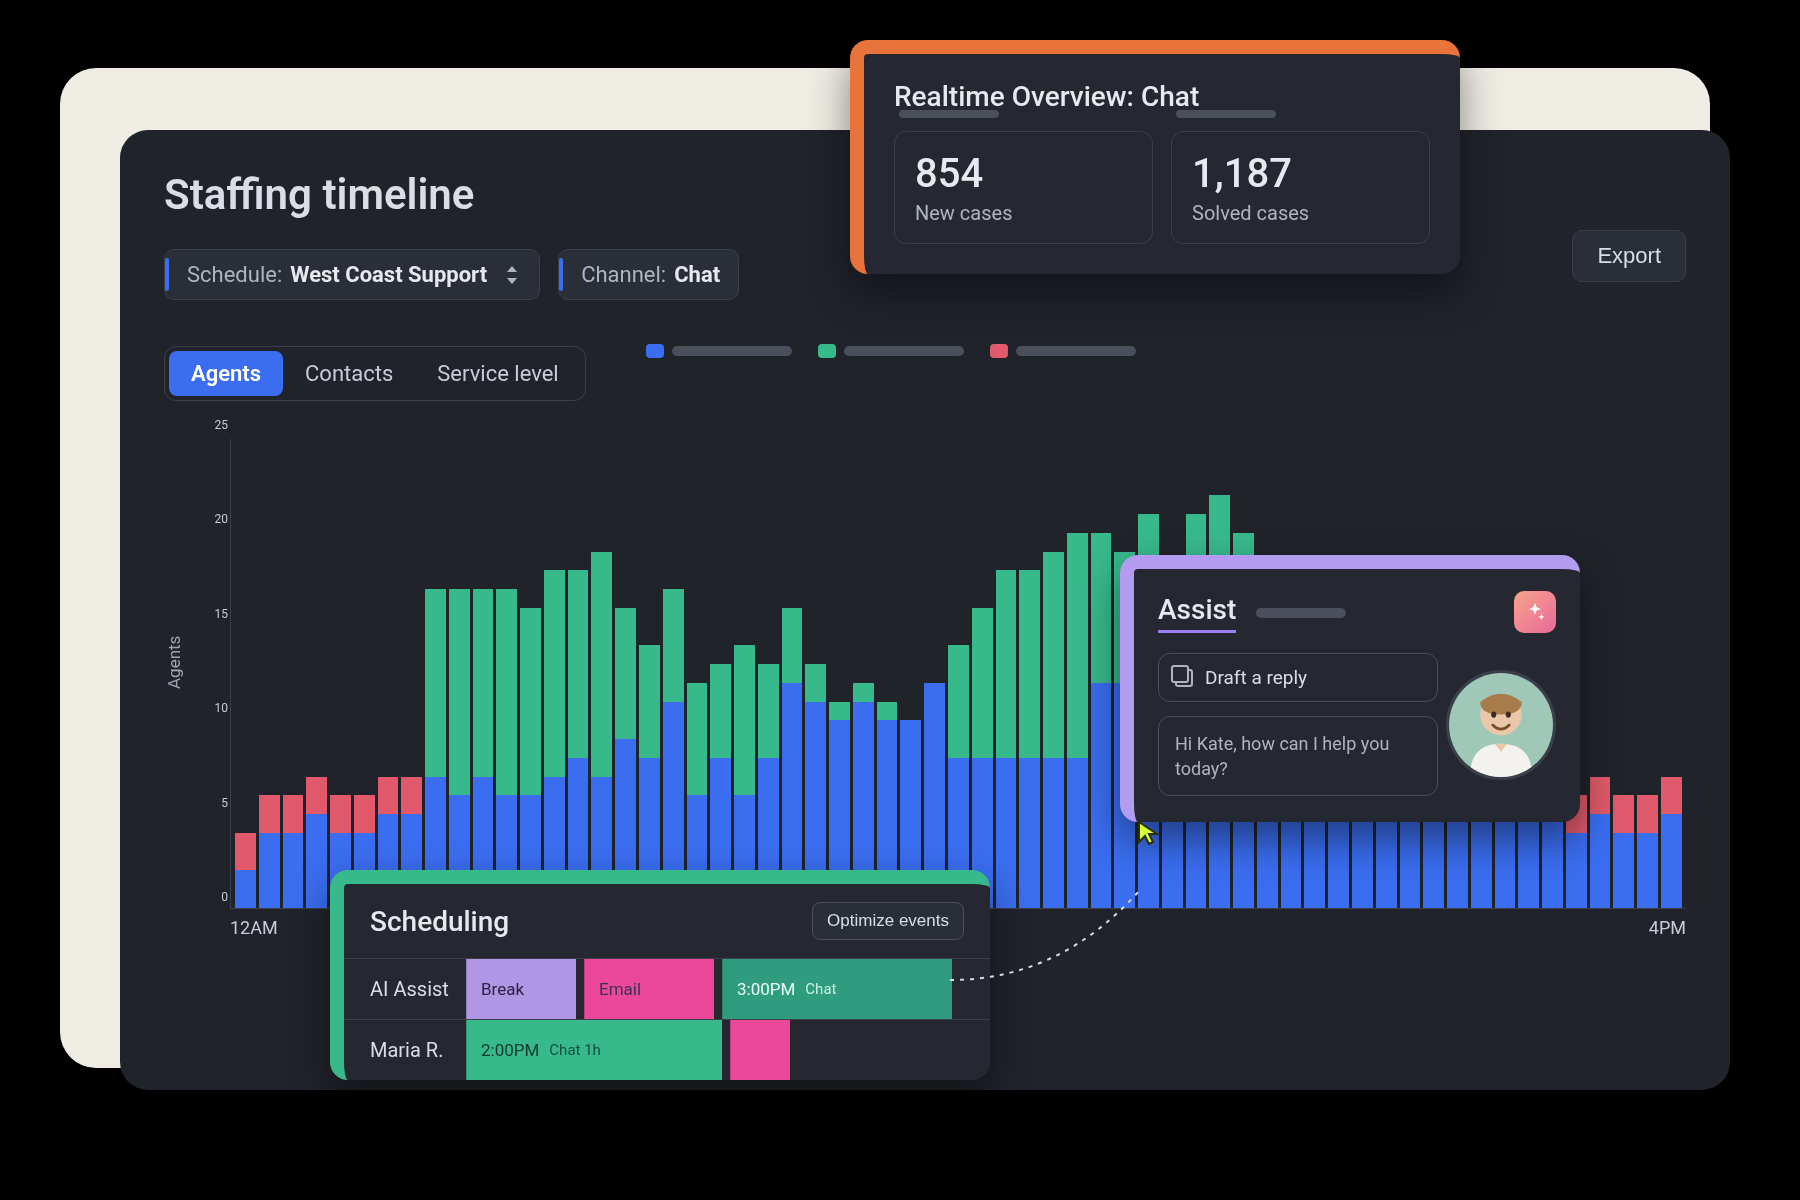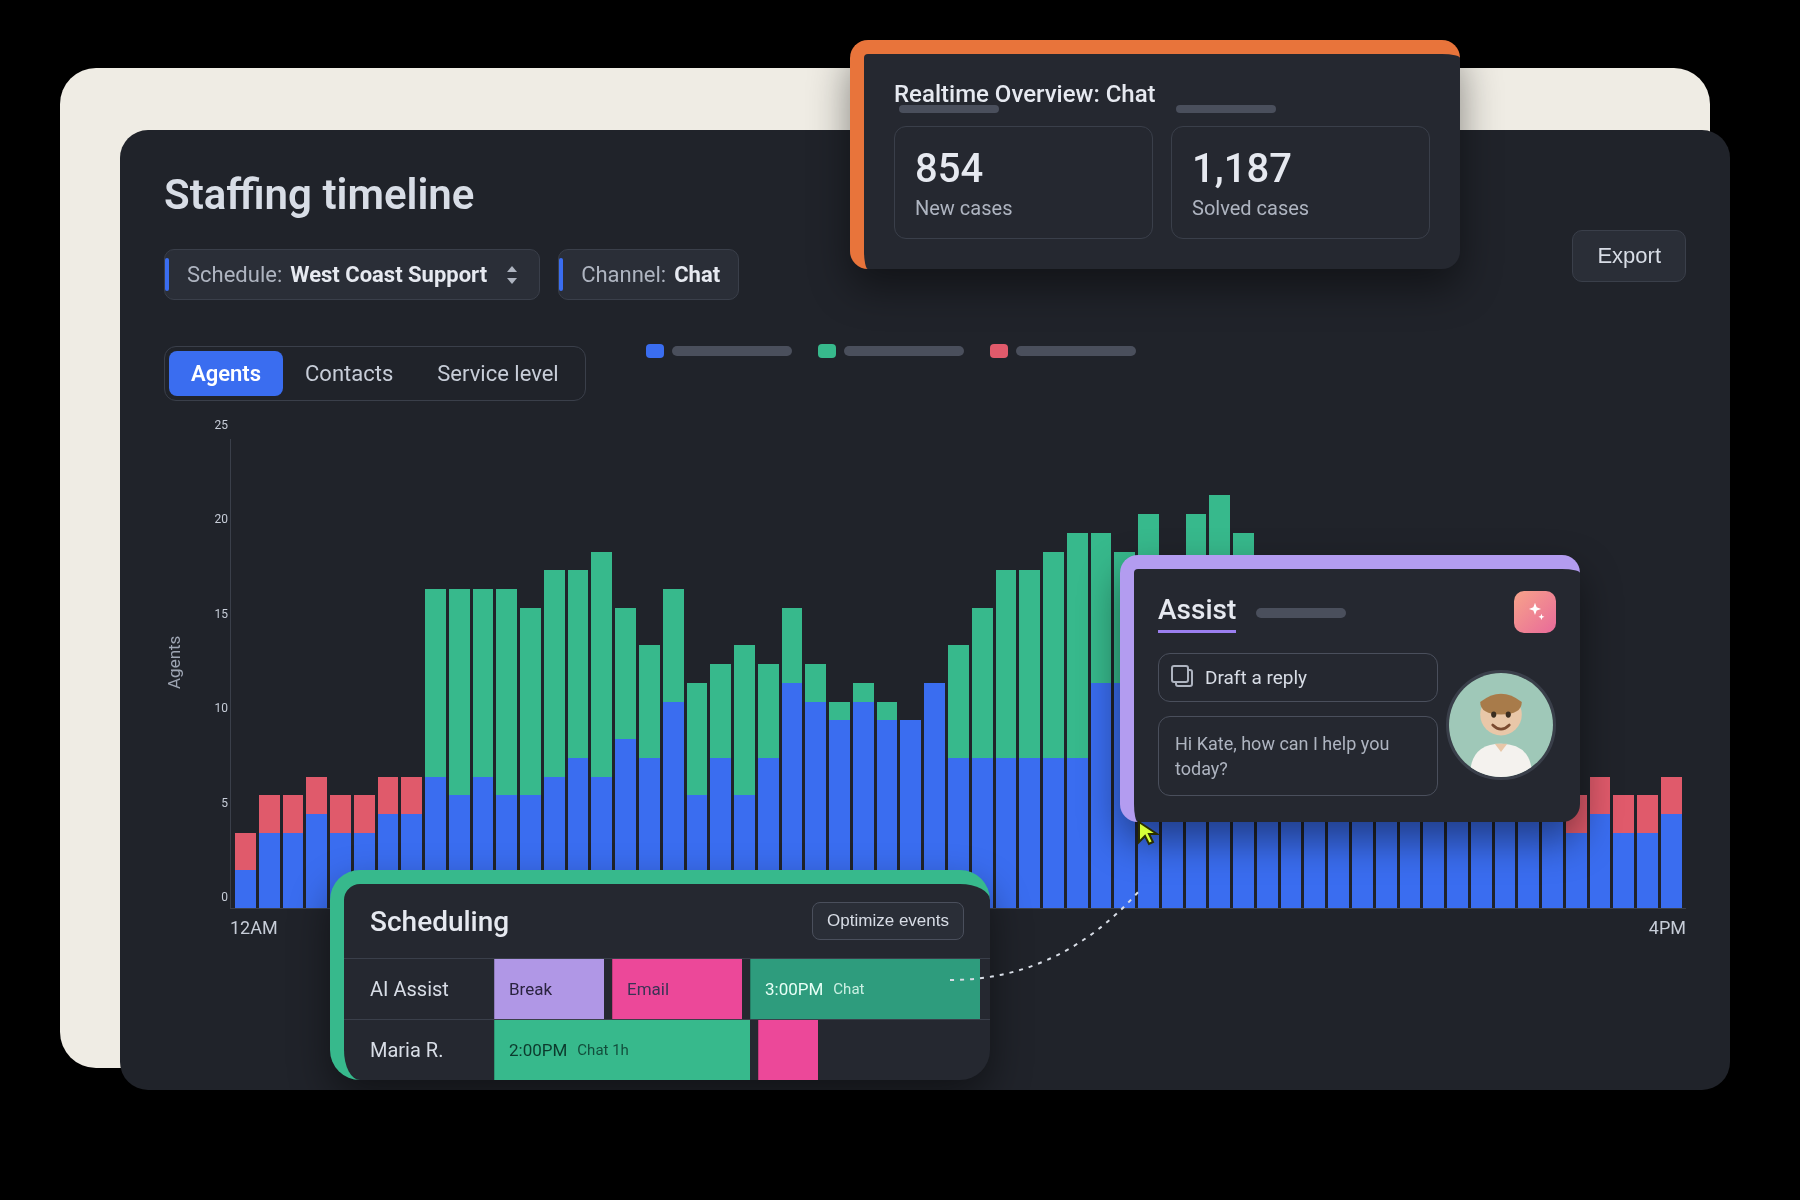--- a/index.html
+++ b/index.html
@@ -119,52 +119,52 @@
   
   .realtime-card {
     position: absolute; left: 850px; top: 40px; width: 610px;
     background: #252830;
     border-radius: 18px;
     padding: 26px 30px 30px;
     border-top: 14px solid #e8743b;
     border-left: 14px solid #e8743b;
     box-shadow: 0 18px 40px rgba(0,0,0,.45);
   }
-  .realtime-title { font-size: 24px; color: #e6e9f0; font-weight: 500; margin-bottom: 18px; }
+  .realtime-title { font-size: 28px; color: #e6e9f0; font-weight: 500; margin-bottom: 18px; }
   .stat-row { display: flex; gap: 18px; }
   .stat-box {
     flex: 1; border: 1px solid #3a3f4a; border-radius: 12px; padding: 18px 20px;
   }
   .stat-skel { width: 100px; height: 8px; background: #4a4f5c; border-radius: 4px; margin: 0 0 14px 2px; }
   .stat-number { font-size: 40px; color: #e6e9f0; font-weight: 500; }
   .stat-label { font-size: 20px; color: #aeb4c0; margin-top: 4px; }
 
   
   .sched-card {
     position: absolute; left: 330px; top: 870px; width: 660px;
     background: #252830;
-    border-radius: 30px;
+    border-radius: 18px;
     border-top: 14px solid #37b98c;
     border-left: 14px solid #37b98c;
     box-shadow: 0 18px 40px rgba(0,0,0,.45);
   }
   .sched-header {
     display: flex; justify-content: space-between; align-items: center;
     padding: 18px 26px;
   }
   .sched-title { font-size: 28px; color: #e6e9f0; font-weight: 500; }
   .optimize-btn {
     border: 1px solid #4a4f5c; border-radius: 8px; padding: 8px 14px;
     font-size: 17px; color: #d8dde6; background: #2a2e37;
   }
   .sched-row {
     display: flex; align-items: stretch; border-top: 1px solid #3a3f4a;
   }
   .sched-row .agent-cell {
-    width: 150px; padding: 18px 0 18px 26px; font-size: 20px; color: #d8dde6;
+    width: 122px; padding: 18px 0 18px 26px; font-size: 20px; color: #d8dde6;
     display: flex; align-items: center;
   }
   .sched-blocks { display: flex; flex: 1; gap: 8px; }
   .block {
     display: flex; align-items: center; padding: 0 14px; font-size: 17px;
     border-left: 1px solid rgba(0,0,0,.18);
   }
   .block.purple-1 { background: #b097e6; color: #2a2340; }
   .block.purple-2 { background: #ec4899; color: #3a3355; }
   .block.green-1 { background: #2e9c7d; color: #e7fff6; }

